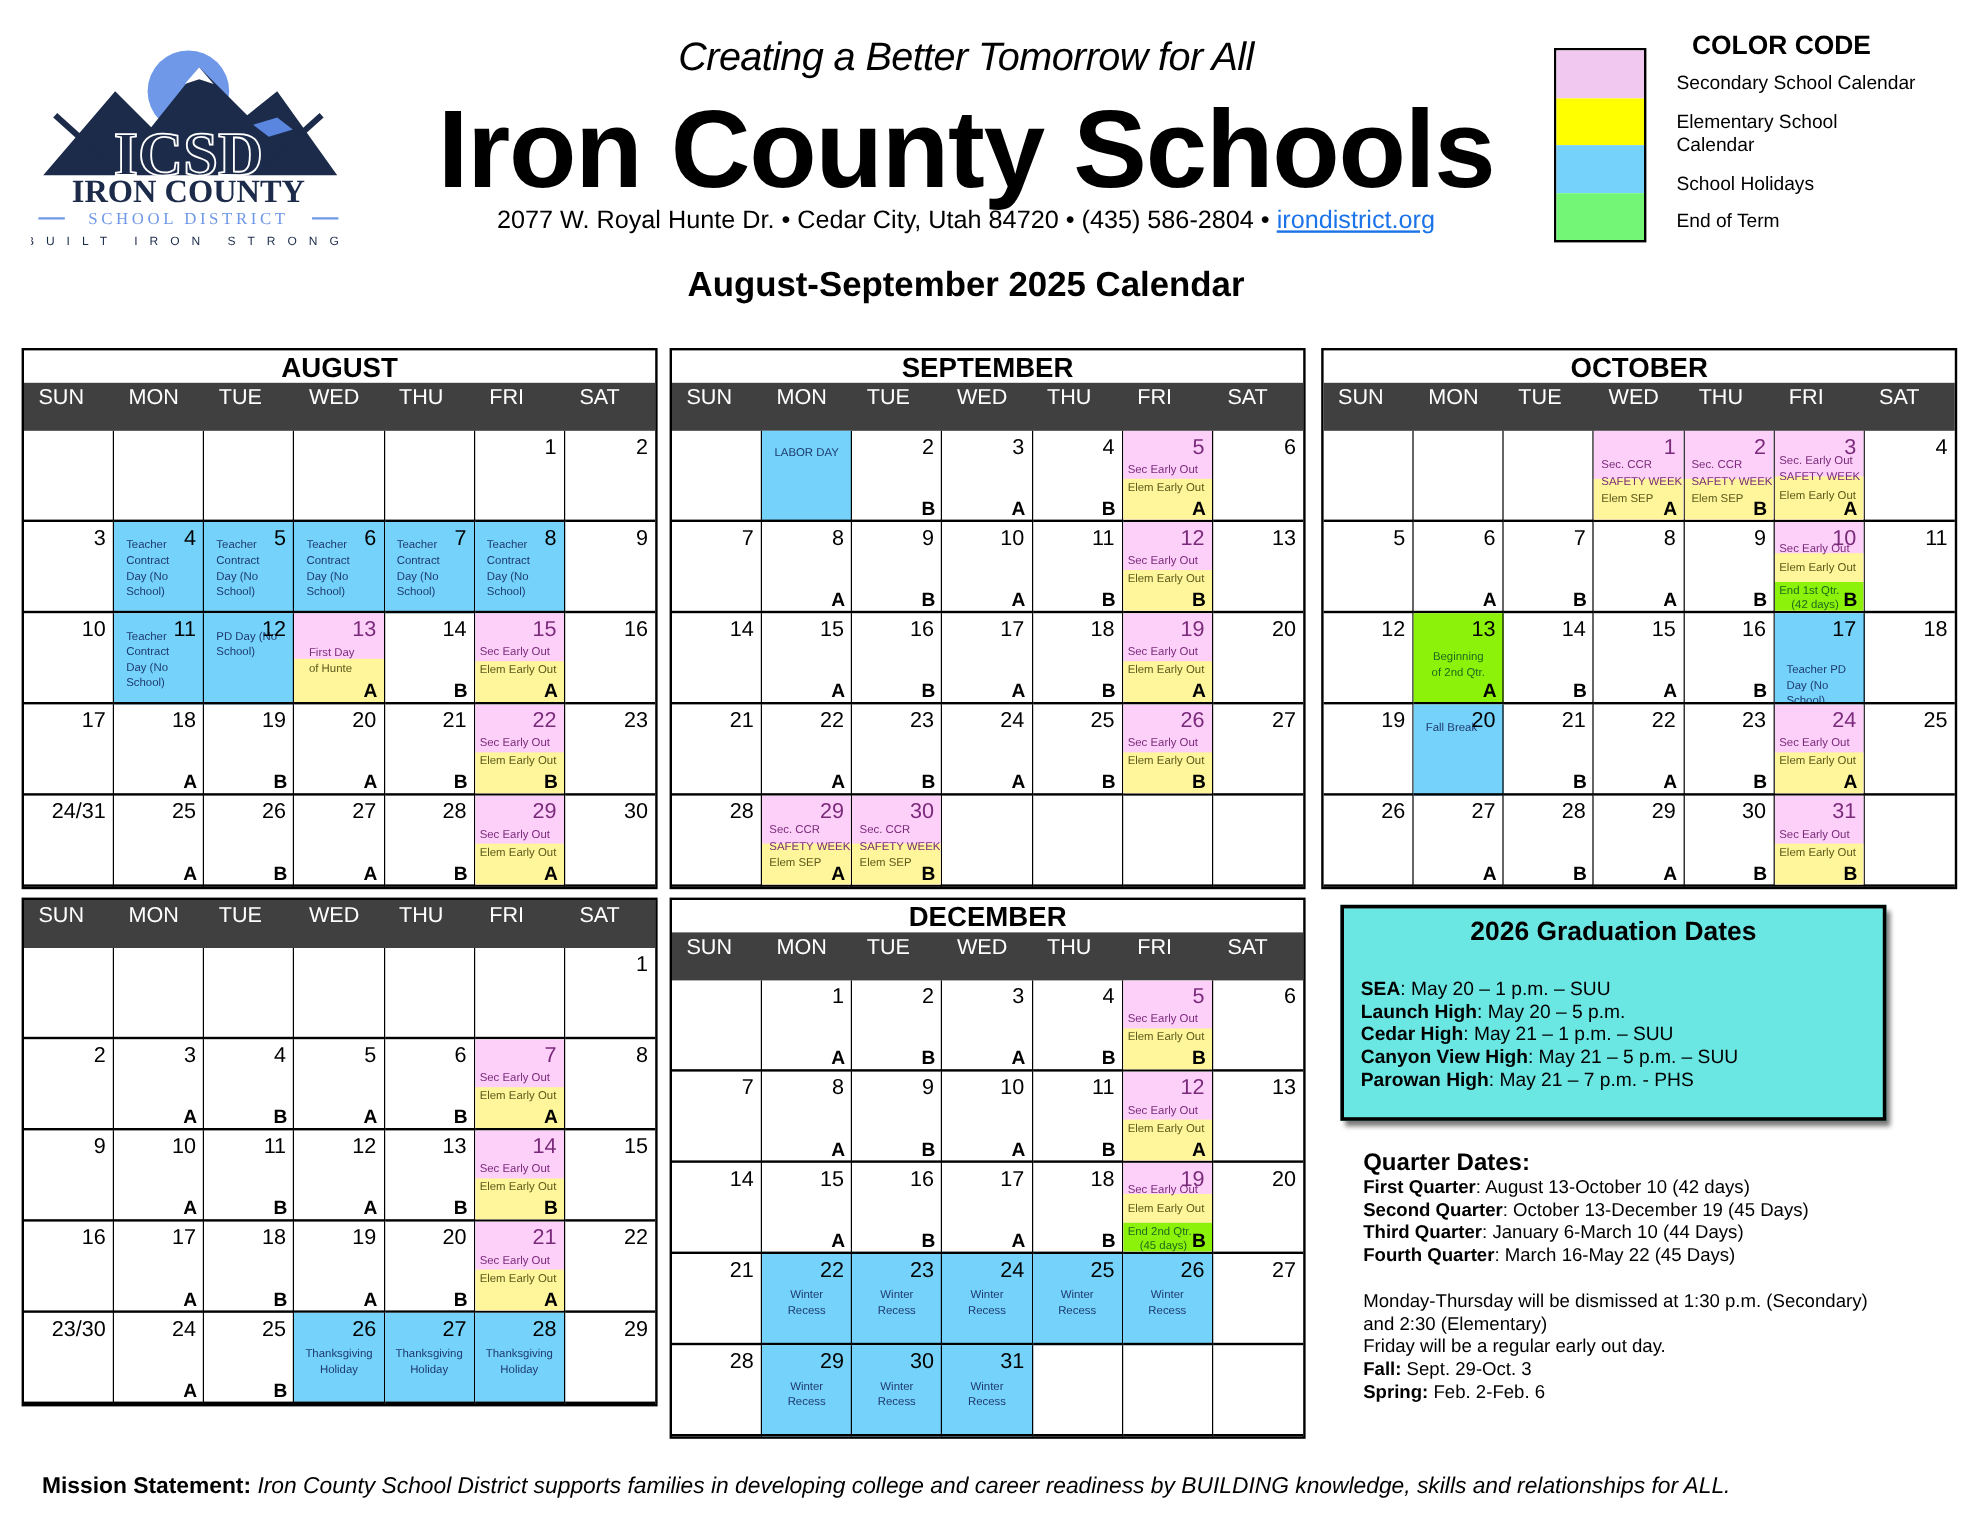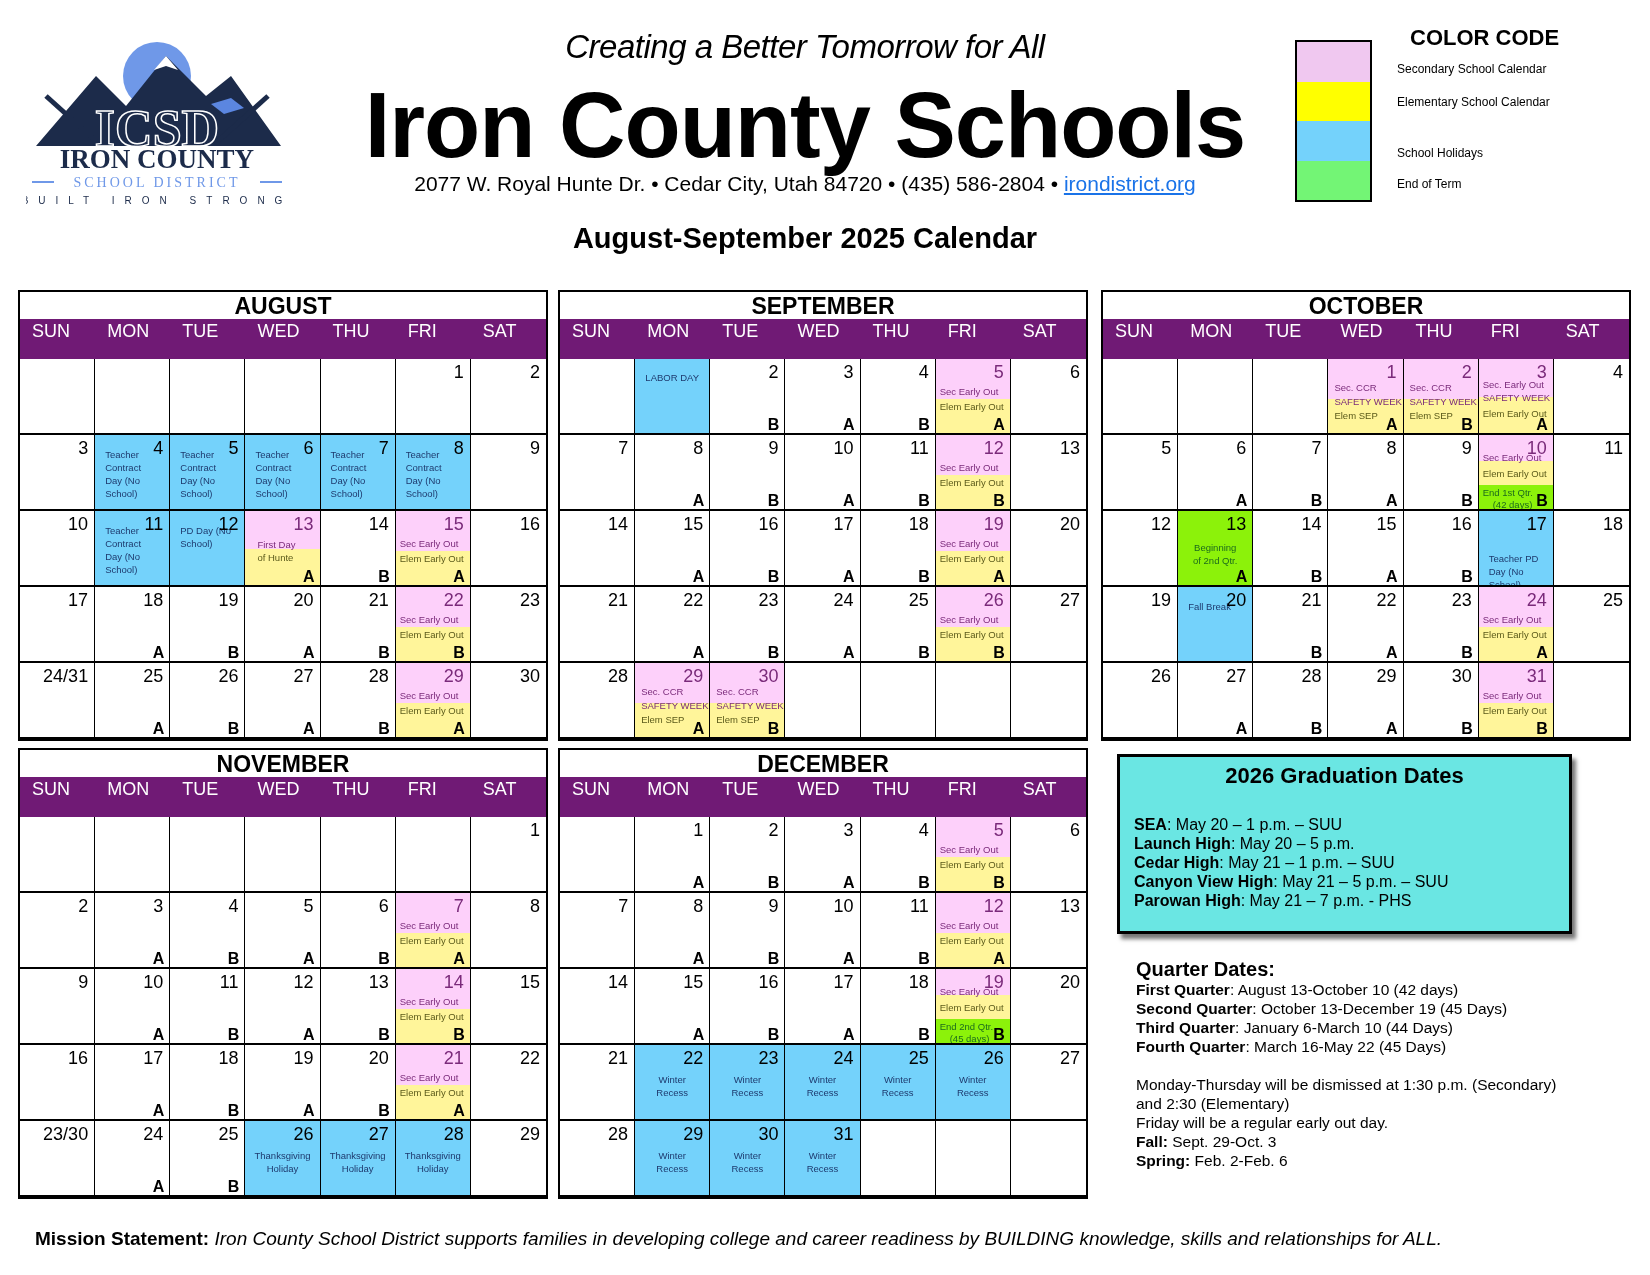--- a/index.html
+++ b/index.html
@@ -15,26 +15,26 @@
   .address { position: absolute; left: 330px; top: 172px; width: 950px; text-align: center; font-size: 21px; }
   .address a { color: #1a73e8; text-decoration: underline; text-align: center; }
   .cal-title { position: absolute; left: 330px; top: 222px; width: 950px; text-align: center;
              font-weight: bold; font-size: 29px; }
 
   
   .legend-swatches { position: absolute; left: 1295px; top: 40px; width: 77px; height: 162px;
              border: 2px solid #000; display: flex; flex-direction: column; }
   .legend-swatches div { flex: 1; }
   .legend-title { position: absolute; left: 1410px; top: 25px; font-weight: bold; font-size: 22px; }
-  .legend-item { position: absolute; left: 1397px; font-size: 12px; line-height: 19px; width: 230px; }
+  .legend-item { position: absolute; left: 1397px; font-size: 16px; line-height: 19px; width: 230px; }
 
   
   .month { position: absolute; border: 2px solid #000; background: #fff; }
   .month-title { height: 27px; text-align: center; font-weight: bold; font-size: 23px; line-height: 28px; }
-  .dow { display: grid; grid-template-columns: repeat(7, 1fr); background: #701a75; color: #fff; height: 40px; }
+  .dow { display: grid; grid-template-columns: repeat(7, 1fr); background: #404040; color: #fff; height: 40px; }
   .dow span { font-size: 18px; padding-left: 12px; padding-top: 2px; }
   .grid { display: grid; grid-template-columns: repeat(7, 1fr); }
   .cell { position: relative; height: 76px; border-right: 1px solid #000; border-bottom: 2px solid #000; overflow: hidden; }
   .cell:nth-child(7n) { border-right: none; }
   .cell .num { position: absolute; right: 6px; top: 3px; font-size: 18px; z-index: 2; }
   .cell.pink .num { color: #7a2a7a; }
   .cell .ab { position: absolute; right: 5px; bottom: 0px; font-size: 16px; font-weight: bold; z-index: 2; line-height: 17px; }
   .cell .note { position: absolute; font-size: 9.5px; line-height: 13px; z-index: 2; color: #2b2b6b; }
   .cell .band { position: absolute; left: 0; right: 0; }
   .bg-blue { background: #74d2fb; }
@@ -562,21 +562,20 @@
           <div class="band bg-yellow" style="top: 40px; height: 36px;"></div>
           <div class="note sec" style="top: 26px; left: 4px;">Sec Early Out</div>
           <div class="note elem" style="top: 41px; left: 4px;">Elem Early Out</div>
           <div class="num">31</div>
           <div class="ab">B</div>
         </div>
         <div class="cell"></div>
       </div>
     </div>
     <div class="month" style="left: 18px; top: 748px; width: 530px;">
-      <div class="month-title">NOVEMBER</div>
       <div class="dow">
         <span>SUN</span>
         <span>MON</span>
         <span>TUE</span>
         <span>WED</span>
         <span>THU</span>
         <span>FRI</span>
         <span>SAT</span>
       </div>
       <div class="grid">

